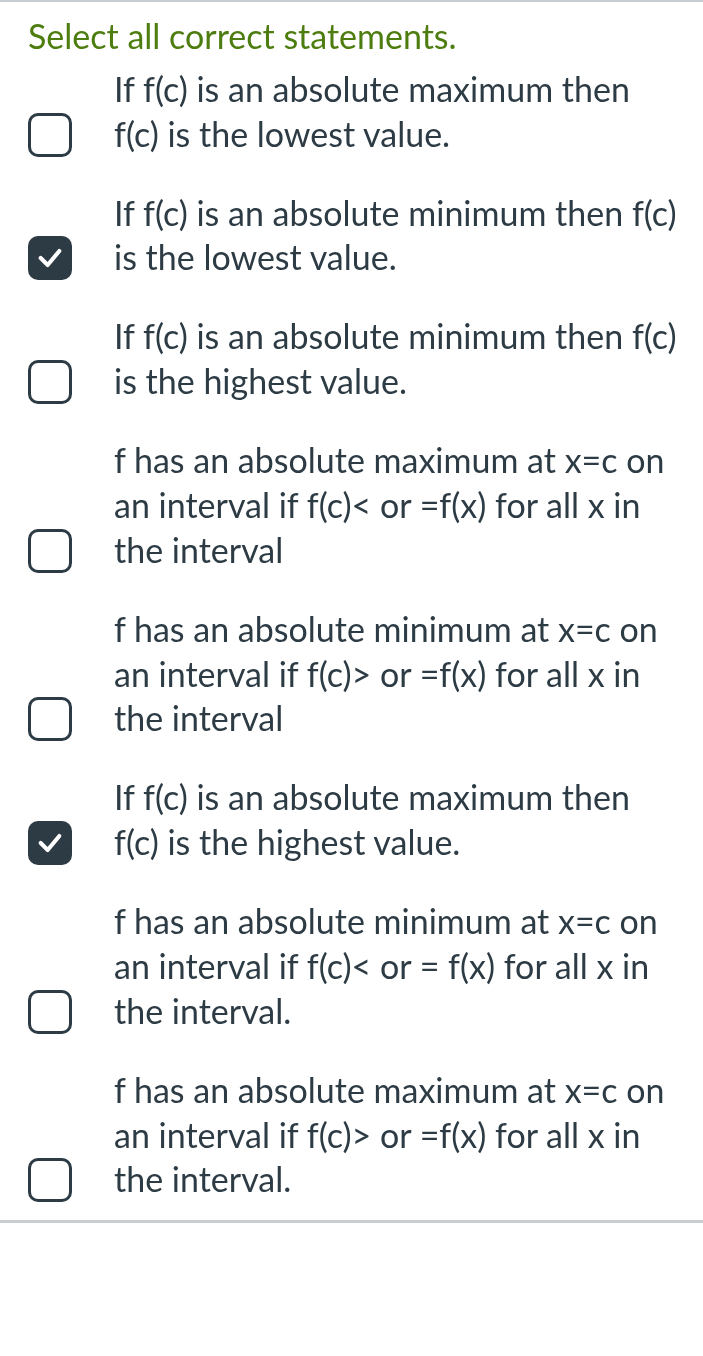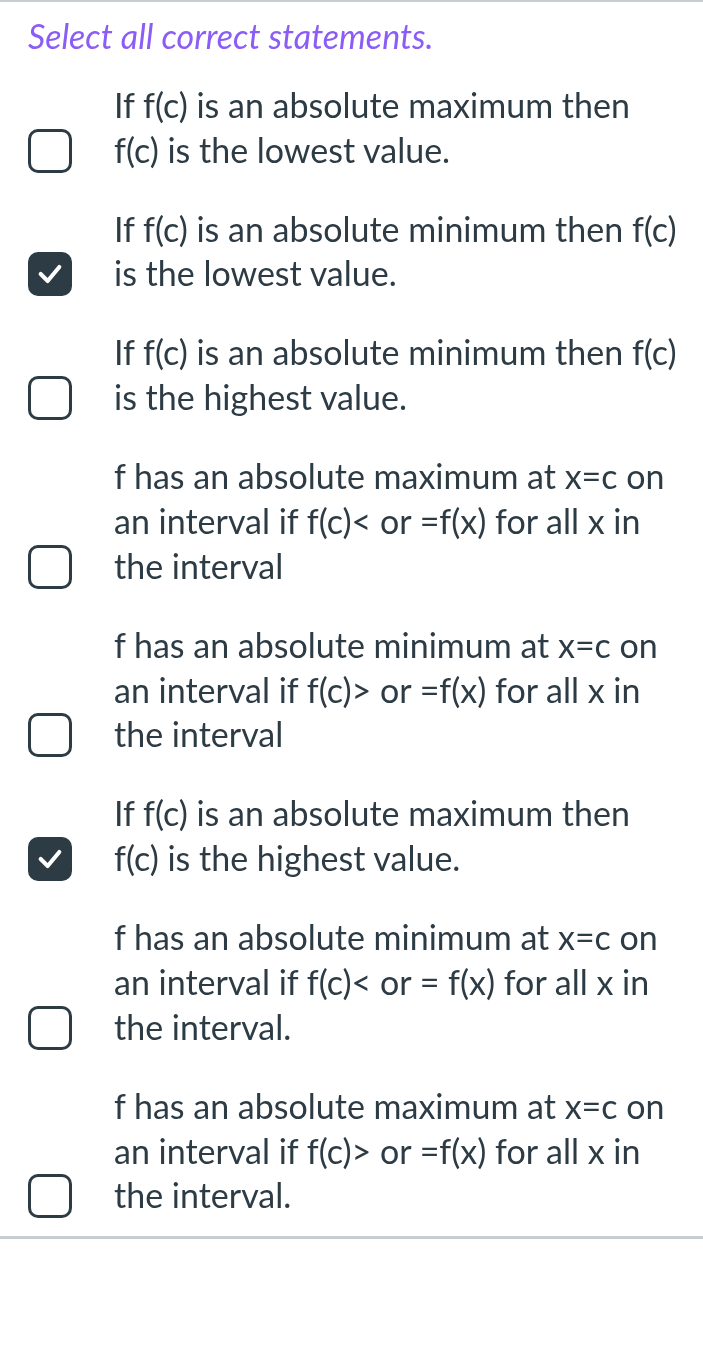--- a/index.html
+++ b/index.html
@@ -9,24 +9,23 @@
     width: 703px;
     color: #2d3b45;
   }
   .container {
     border-top: 2px solid #c7cdd1;
     border-bottom: 3px solid #c7cdd1;
     padding: 14px 24px 18px 28px;
   }
   .prompt {
     font-size: 34px;
-    color: #8b5cf6;
-    margin-bottom: 26px;
+    color: #4d7c0f;
+    margin-bottom: 10px;
     line-height: 1.2;
-    font-style: italic;
   }
   .options { }
   .option {
     display: flex;
     align-items: flex-end;
     margin-bottom: 34px;
   }
   .option:first-child { margin-top: 4px; }
   .option:last-child { margin-bottom: 0; }
   .checkbox {

